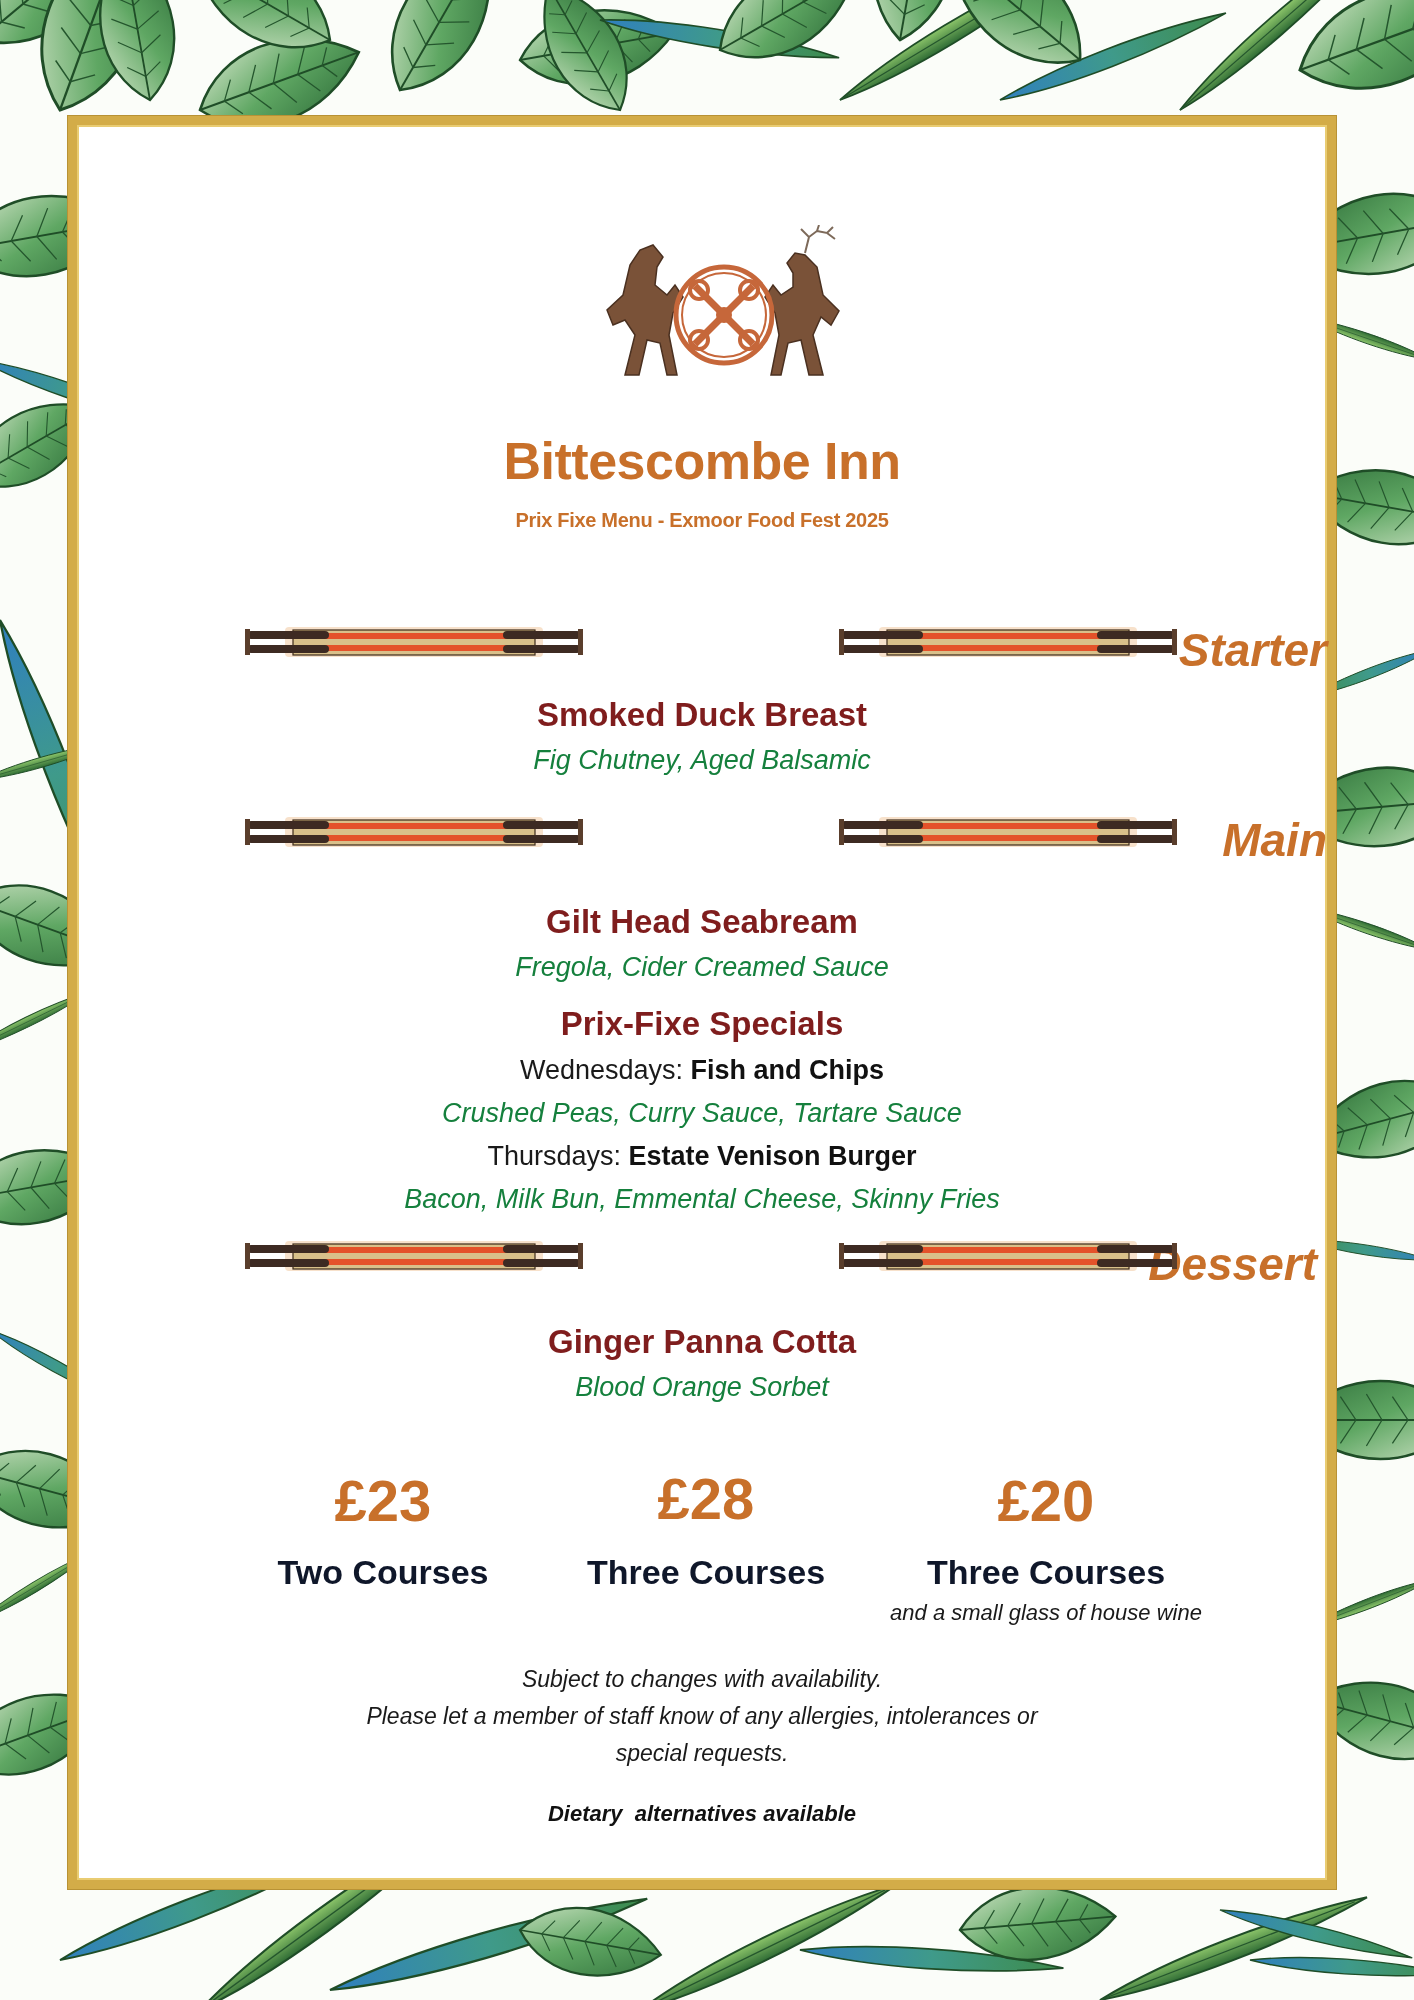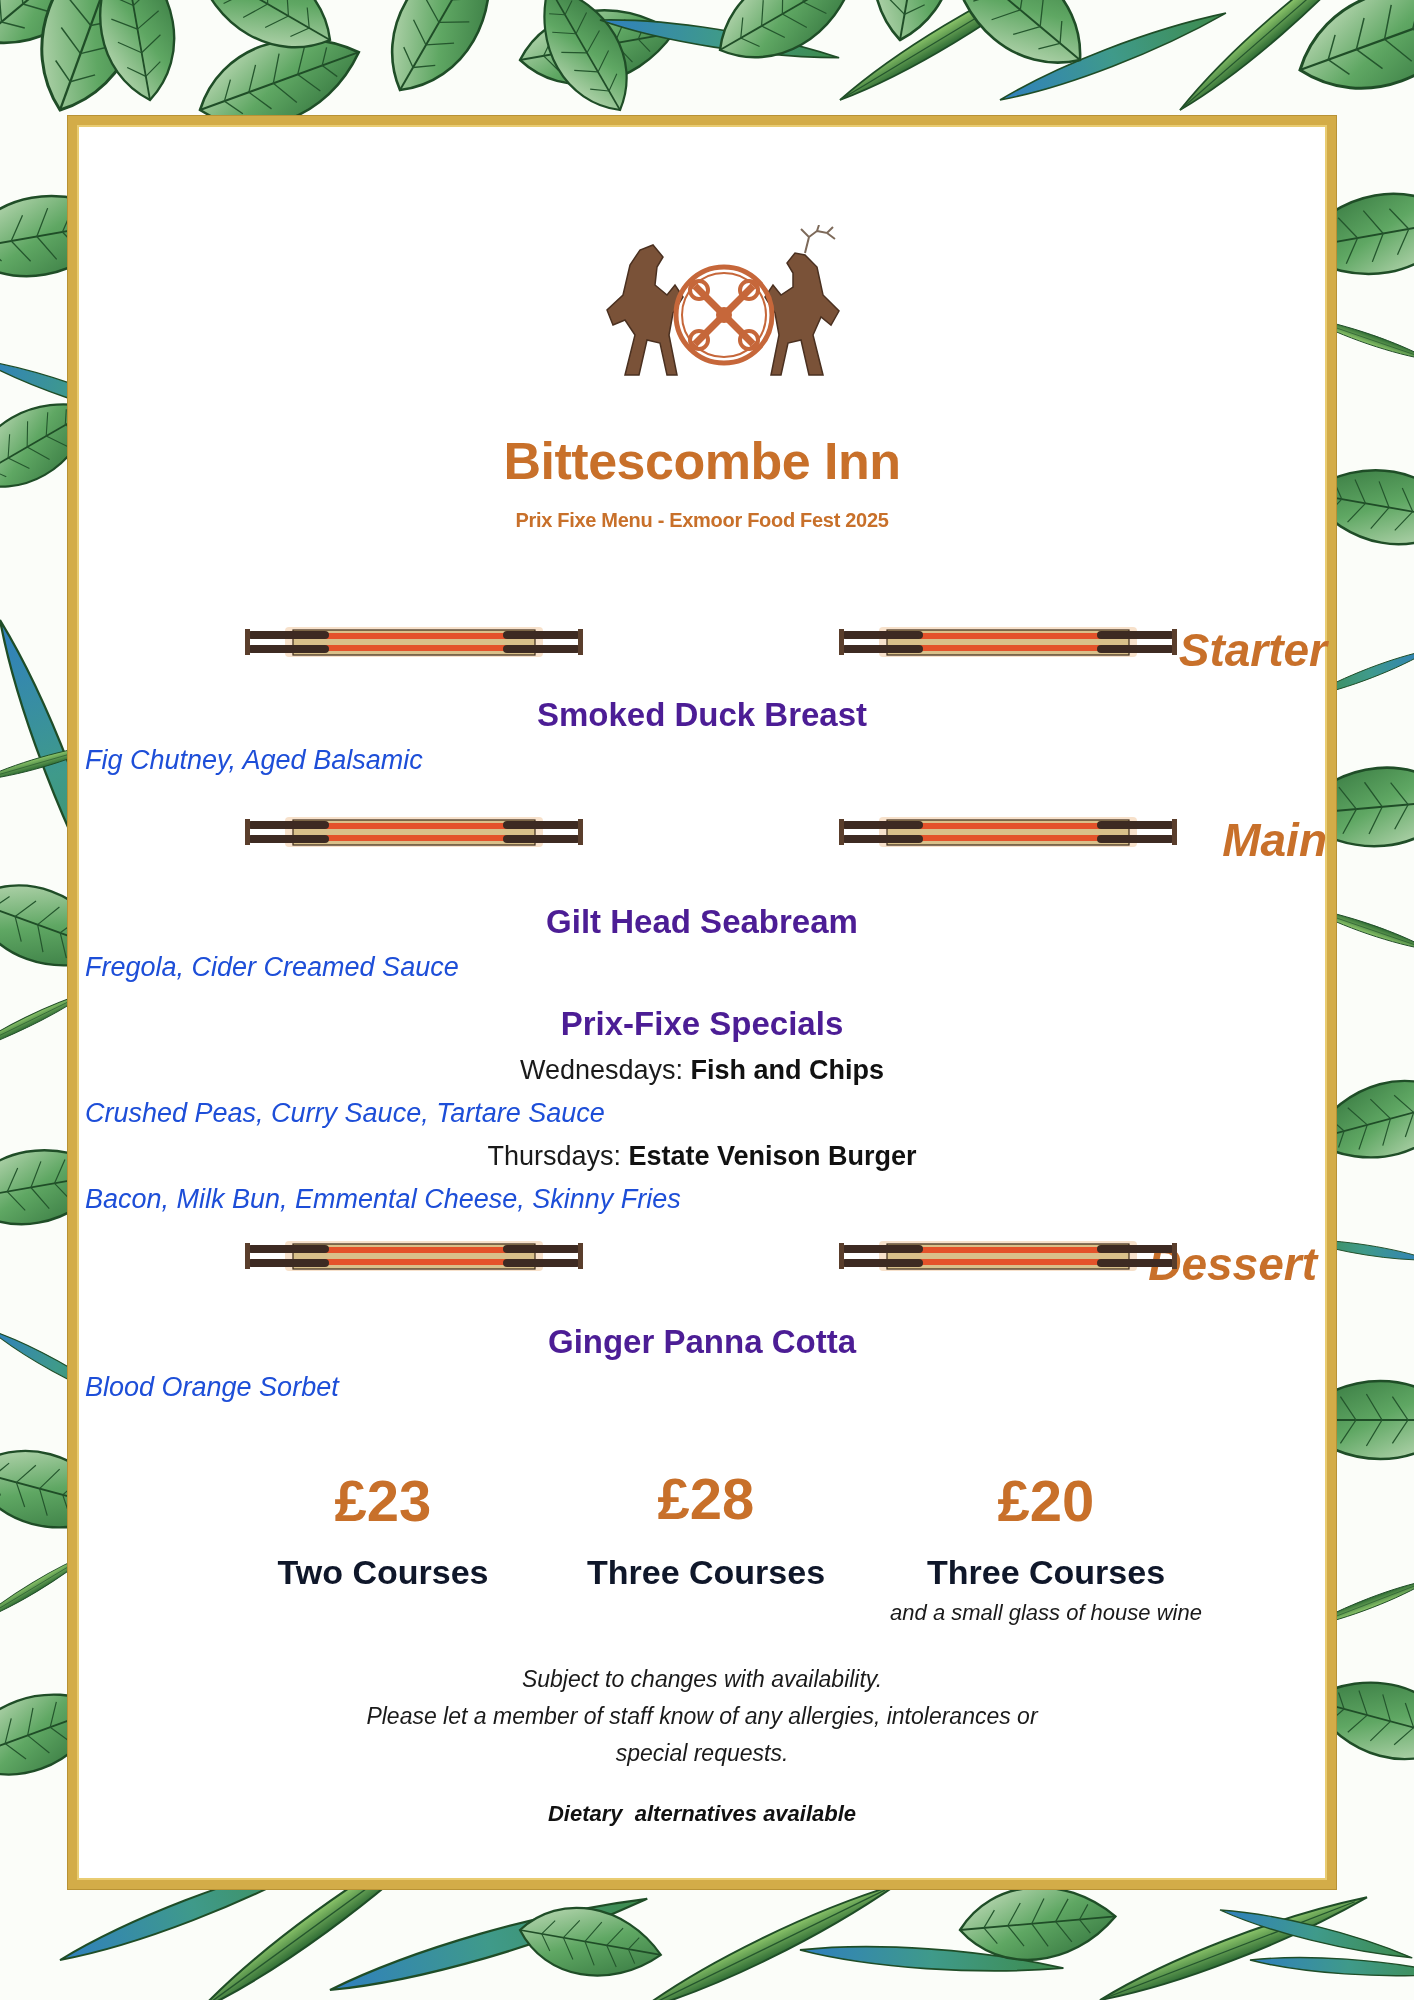--- a/index.html
+++ b/index.html
@@ -41,25 +41,25 @@
     .strap.left { left: 168px; }
     .strap.right { left: 762px; }
     .section-title {
       position: absolute; left: 0; width: 100%; text-align: right;
       color: #c8702a; font-weight: bold; font-style: italic; font-size: 46px;
       top: 2px;
     }
 
     .dish {
       position: absolute; left: 0; width: 100%; text-align: center;
-      color: #4c1d95; font-weight: bold; font-size: 33px;
+      color: #7f1d1d; font-weight: bold; font-size: 33px;
     }
     .desc {
-      position: absolute; left: 8px; width: 100%; text-align: left;
-      color: #1d4ed8; font-style: italic; font-size: 27px;
+      position: absolute; left: 0; width: 100%; text-align: center;
+      color: #15803d; font-style: italic; font-size: 27px;
     }
     .special-line {
       position: absolute; left: 0; width: 100%; text-align: center;
       color: #1a1a1a; font-size: 27px;
     }
     .special-line b { font-weight: bold; color: #111; }
 
     .price {
       position: absolute; width: 360px; text-align: center;
       color: #c8702a; font-weight: bold; font-size: 58px;

